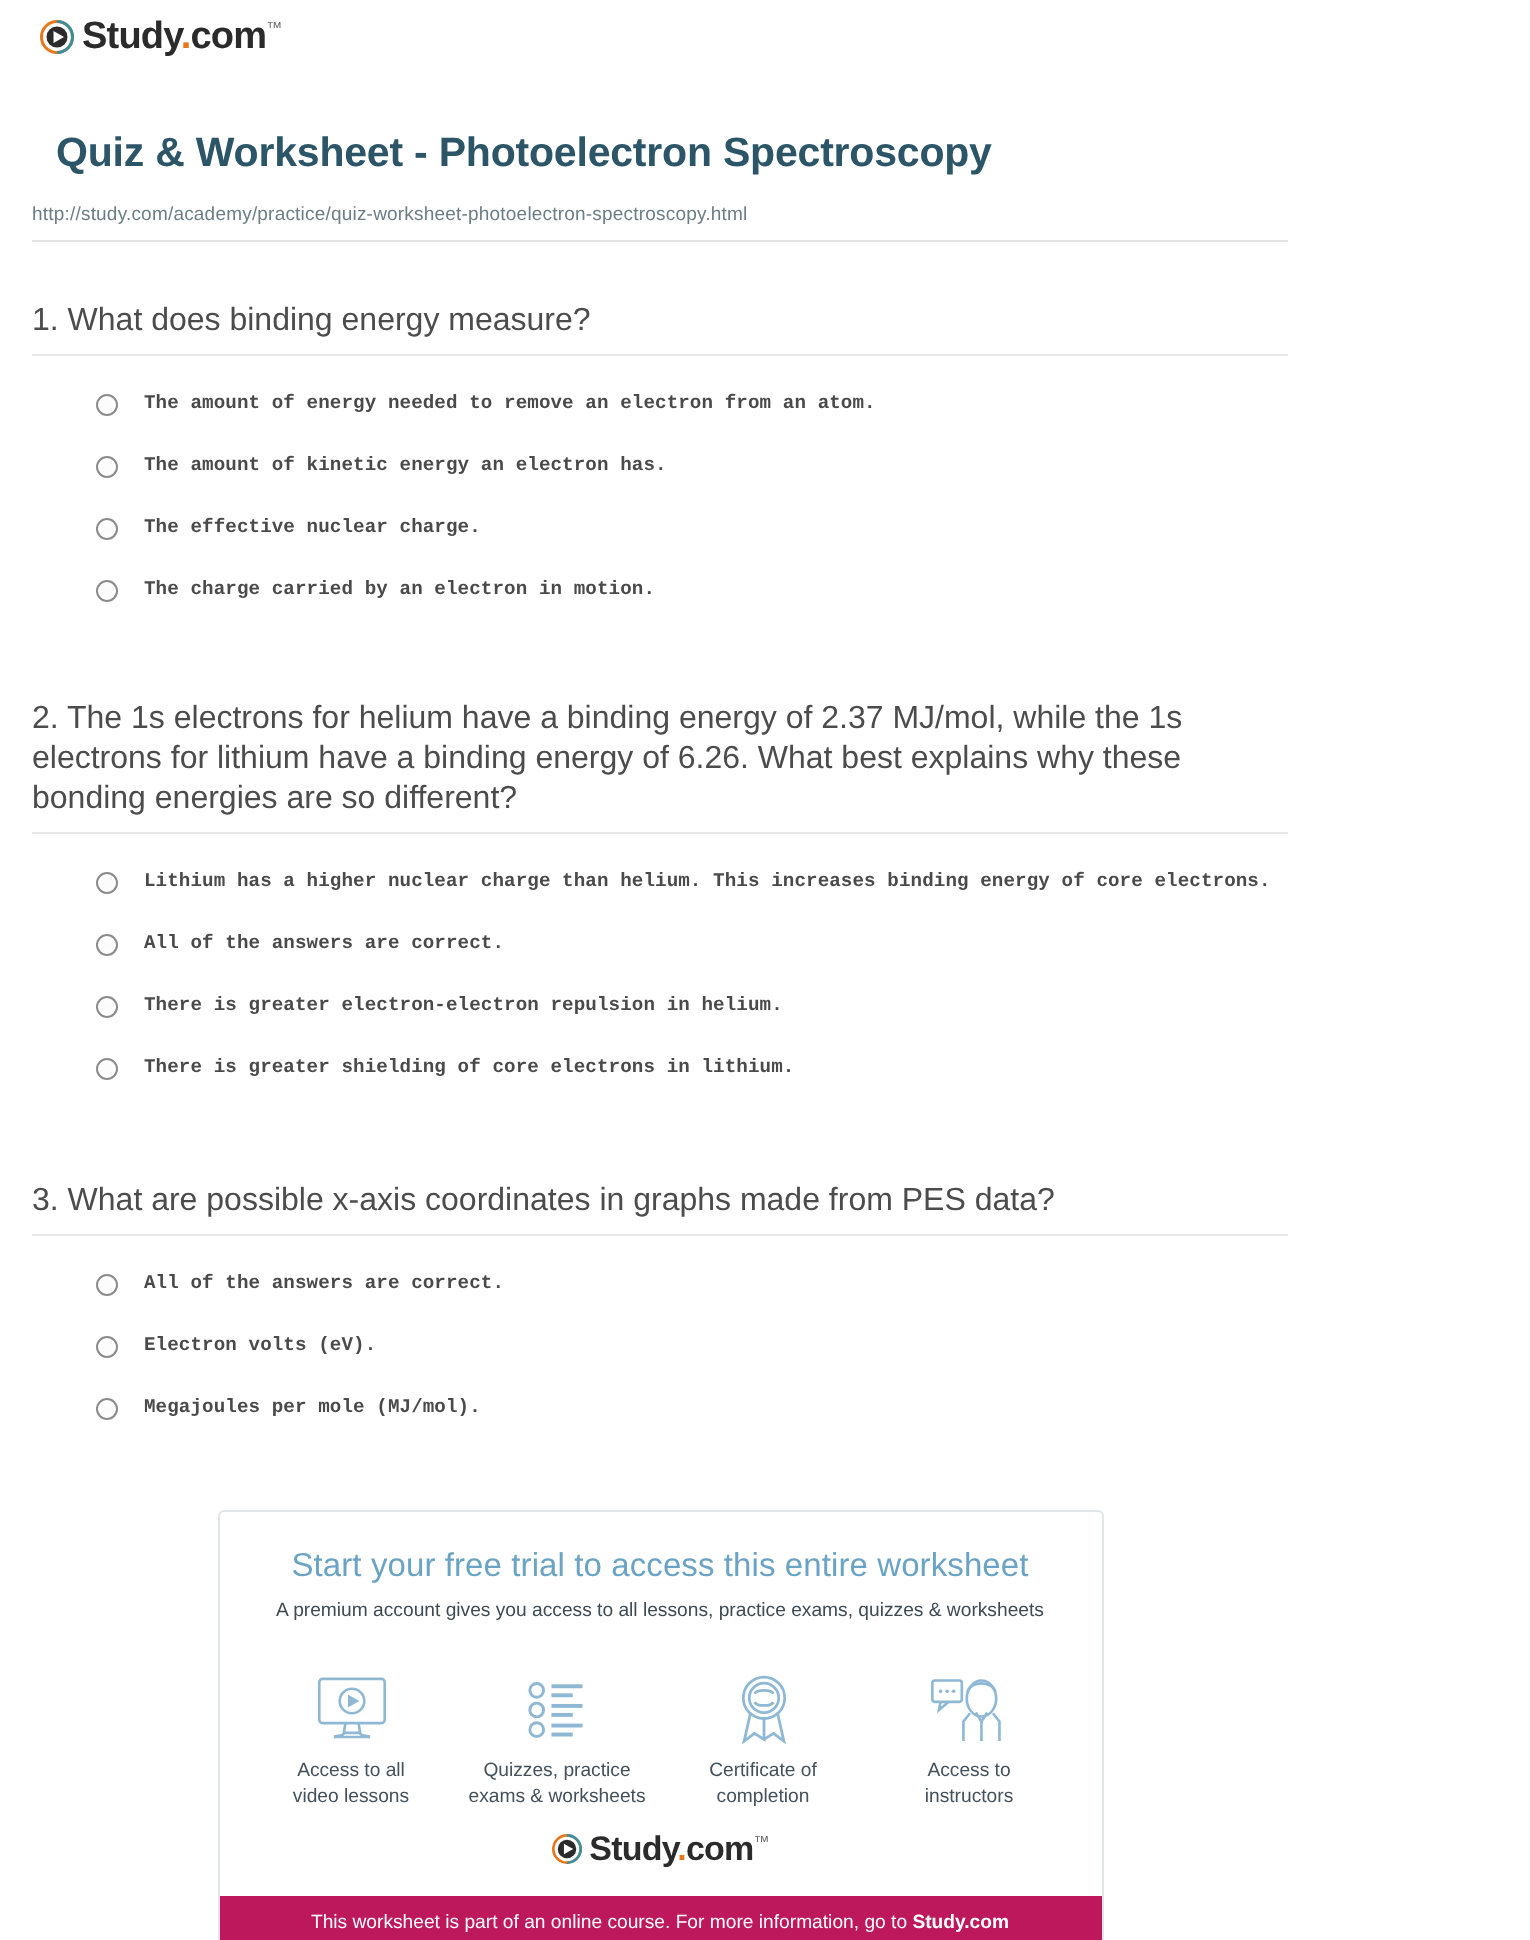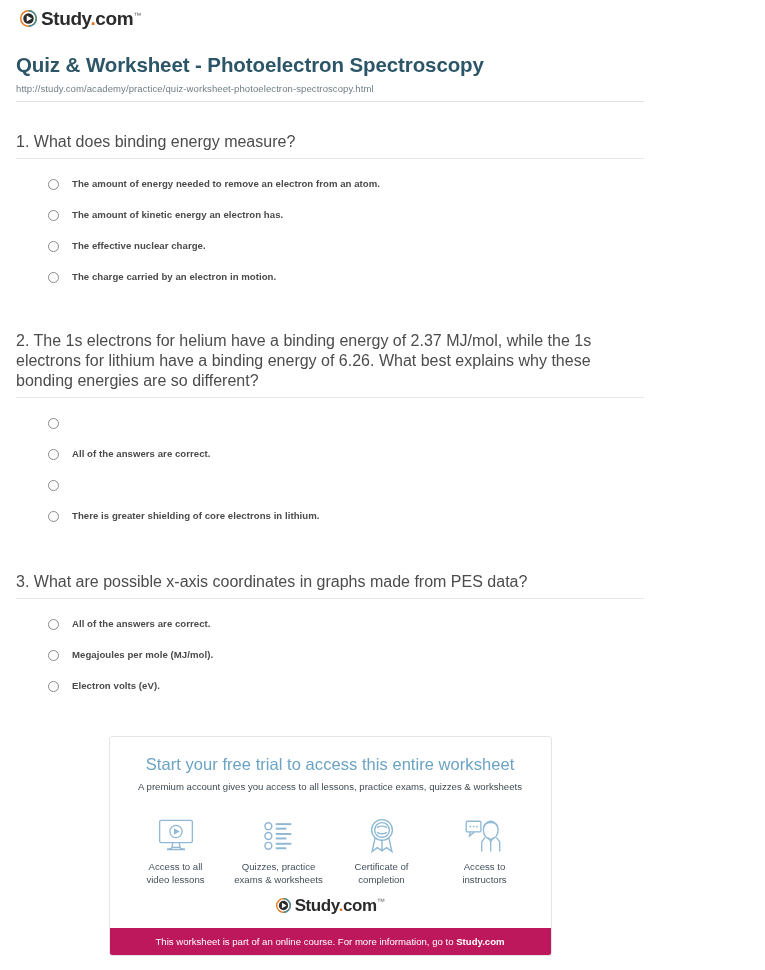--- a/index.html
+++ b/index.html
@@ -56,21 +56,21 @@
     vertical-align: super;
     color: #6b6b6b;
     font-weight: normal;
   }
 
   
   .title-block {
     padding: 18px 4px 0 4px;
   }
   h1.page-title {
-    margin: 0;
+    margin: 12px;
     font-size: 20.5px;
     line-height: 1.25;
     font-weight: bold;
     color: #2c5667;
     letter-spacing: -0.1px;
     font-family: "Liberation Sans", sans-serif;
   }
   .page-url {
     margin-top: 5px;
     font-size: 9.5px;
@@ -98,23 +98,24 @@
     padding-bottom: 6px;
   }
   .q-rule {
     border-bottom: 1px solid #e8e8e8;
   }
   .answers {
     padding-top: 8px;
   }
   .answer-row {
     display: flex;
-    align-items: flex-end;
+    align-items: center;
     padding: 8px 0 8px 32px;
     min-height: 15px;
+    font-family: Liberation Mono, monospace;
   }
   .radio {
     width: 9px;
     height: 9px;
     border-radius: 50%;
     border: 1px solid #8b8b8b;
     background: #fcfcfc;
     box-shadow: inset 0 0 0 1px #ffffff;
     flex: 0 0 auto;
     margin-top: 2px;
@@ -251,50 +252,52 @@
         </div>
       </div>
     </div>
 
     <div class="question-block q2">
       <div class="q-text">2. The 1s electrons for helium have a binding energy of 2.37 MJ/mol, while the 1s electrons for lithium have a binding energy of 6.26. What best explains why these bonding energies are so different?</div>
       <div class="q-rule"></div>
       <div class="answers">
         <div class="answer-row">
           <span class="radio"></span>
+          <span class="answer-label">Lithium has a higher nuclear charge than helium. This increases binding energy of core electrons.</span>
         </div>
         <div class="answer-row">
           <span class="radio"></span>
           <span class="answer-label">All of the answers are correct.</span>
         </div>
         <div class="answer-row">
           <span class="radio"></span>
+          <span class="answer-label">There is greater electron-electron repulsion in helium.</span>
         </div>
         <div class="answer-row">
           <span class="radio"></span>
           <span class="answer-label">There is greater shielding of core electrons in lithium.</span>
         </div>
       </div>
     </div>
 
     <div class="question-block q3">
       <div class="q-text">3. What are possible x-axis coordinates in graphs made from PES data?</div>
       <div class="q-rule"></div>
       <div class="answers">
         <div class="answer-row">
           <span class="radio"></span>
           <span class="answer-label">All of the answers are correct.</span>
         </div>
         <div class="answer-row">
           <span class="radio"></span>
+          <span class="answer-label">Electron volts (eV).</span>
+        </div>
+        <div class="answer-row">
+          <span class="radio"></span>
           <span class="answer-label">Megajoules per mole (MJ/mol).</span>
-        </div>
-        <div class="answer-row">
-          <span class="radio"></span>
-          <span class="answer-label">Electron volts (eV).</span>
         </div>
       </div>
     </div>
 
   </div>
 
   <div class="promo-wrap">
     <div class="promo-card">
 
       <div class="promo-inner">

